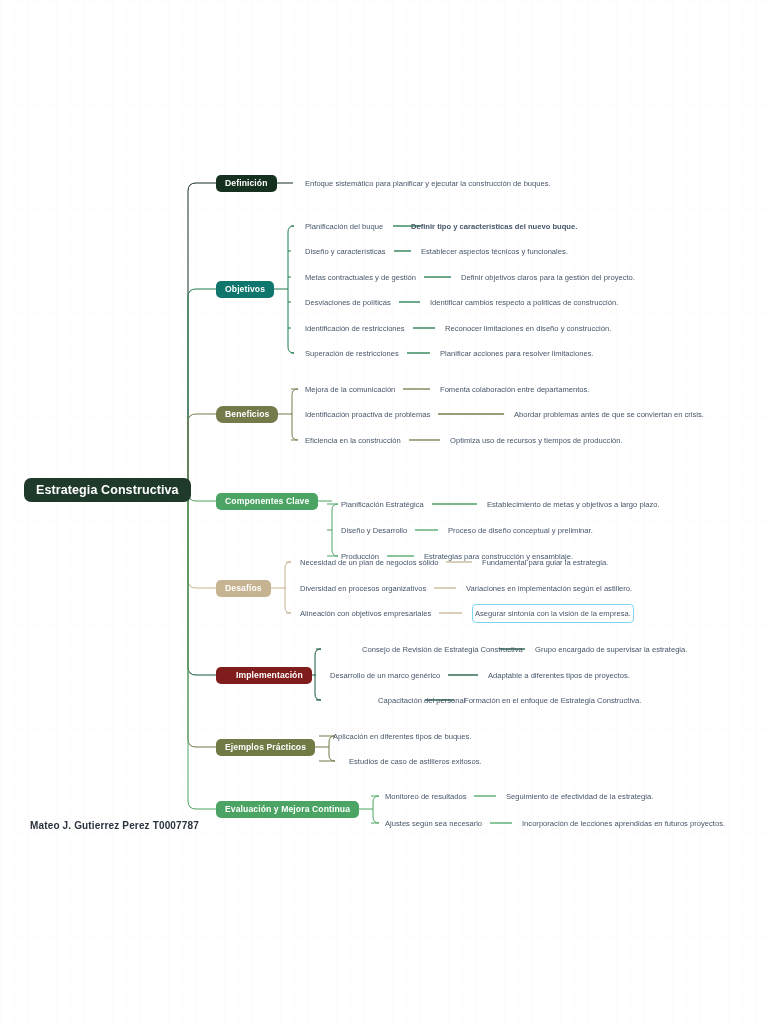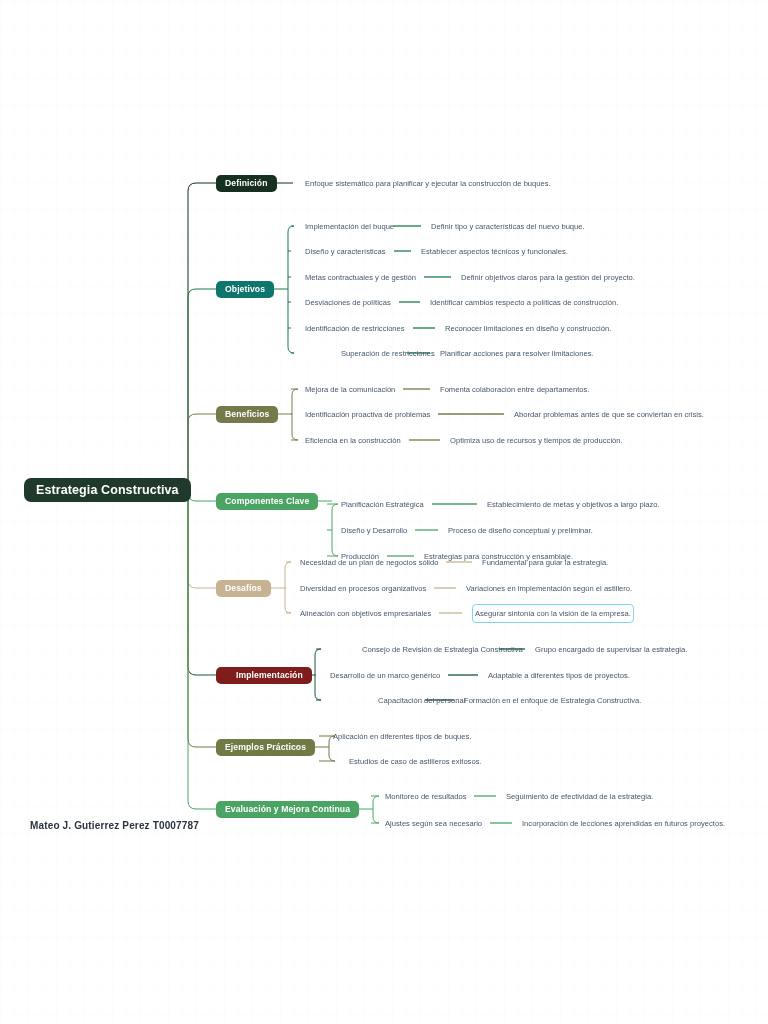--- a/index.html
+++ b/index.html
@@ -149,33 +149,33 @@
     <path d="M371,796 L379,796 Q373,796 373,802 L373,817 Q373,823 379,823 L371,823" stroke="#4ba463" stroke-width="1" fill="none"></path>
     <path d="M474,796 L496,796" stroke="#4ba463" stroke-width="1.3" fill="none"></path>
     <path d="M490,823 L512,823" stroke="#4ba463" stroke-width="1.3" fill="none"></path>
   </svg>
 
 <div id="nodes">
     <div class="node root" style="background: rgb(31, 58, 43); left: 24px; top: 478px;">Estrategia Constructiva</div>
     <div class="node branch" style="background: rgb(22, 48, 31); left: 216px; top: 174.5px;">Definición</div>
     <div class="leaf wrap" style="left: 305px; top: 177px;">Enfoque sistemático para planificar y ejecutar la construcción de buques.</div>
     <div class="node branch" style="background: #0f766e; left: 216px; top: 280.5px;">Objetivos</div>
-    <div class="leaf" style="left: 305px; top: 220.5px;">Implementación del buque</div>
-    <div class="detail" style="left: 431px; top: 220.5px;">Definir tipo y características del nuevo buque.</div>
+    <div class="leaf" style="left: 305px; top: 220.5px;">Planificación del buque</div>
+    <div class="detail" style="left: 411px; top: 220.5px; font-weight: bold;">Definir tipo y características del nuevo buque.</div>
     <div class="leaf" style="left: 305px; top: 245.5px;">Diseño y características</div>
     <div class="detail" style="left: 421px; top: 245.5px;">Establecer aspectos técnicos y funcionales.</div>
     <div class="leaf" style="left: 305px; top: 271.5px;">Metas contractuales y de gestión</div>
     <div class="detail" style="left: 461px; top: 271.5px;">Definir objetivos claros para la gestión del proyecto.</div>
     <div class="leaf" style="left: 305px; top: 296.5px;">Desviaciones de políticas</div>
     <div class="detail" style="left: 430px; top: 296.5px;">Identificar cambios respecto a políticas de construcción.</div>
     <div class="leaf" style="left: 305px; top: 322.5px;">Identificación de restricciones</div>
     <div class="detail" style="left: 445px; top: 322.5px;">Reconocer limitaciones en diseño y construcción.</div>
-    <div class="leaf" style="left: 305px; top: 347.5px; margin-left: 36px;">Superación de restricciones</div>
+    <div class="leaf" style="left: 305px; top: 347.5px;">Superación de restricciones</div>
     <div class="detail" style="left: 440px; top: 347.5px;">Planificar acciones para resolver limitaciones.</div>
-    <div class="node branch" style="background: rgb(118, 122, 74); left: 216px; top: 405.5px;">Beneficios</div>
+    <div class="node branch" style="background: rgb(118, 122, 74); left: 216px; top: 405.5px; border-radius: 7px;">Beneficios</div>
     <div class="leaf" style="left: 305px; top: 383.5px;">Mejora de la comunicación</div>
     <div class="detail" style="left: 440px; top: 383.5px;">Fomenta colaboración entre departamentos.</div>
     <div class="leaf" style="left: 305px; top: 408.5px;">Identificación proactiva de problemas</div>
     <div class="detail" style="left: 514px; top: 408.5px;">Abordar problemas antes de que se conviertan en crisis.</div>
     <div class="leaf" style="left: 305px; top: 434.5px;">Eficiencia en la construcción</div>
     <div class="detail" style="left: 450px; top: 434.5px;">Optimiza uso de recursos y tiempos de producción.</div>
     <div class="node branch" style="background: rgb(75, 164, 99); left: 216px; top: 492.5px;">Componentes Clave</div>
     <div class="leaf" style="left: 341px; top: 498.5px;">Planificación Estratégica</div>
     <div class="detail" style="left: 487px; top: 498.5px;">Establecimiento de metas y objetivos a largo plazo.</div>
     <div class="leaf" style="left: 341px; top: 524.5px;">Diseño y Desarrollo</div>

